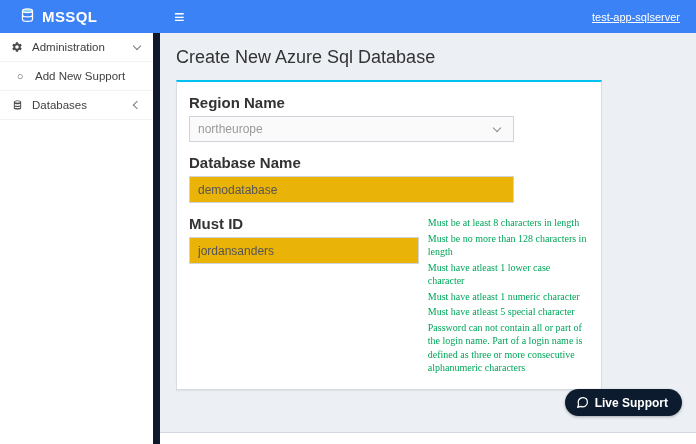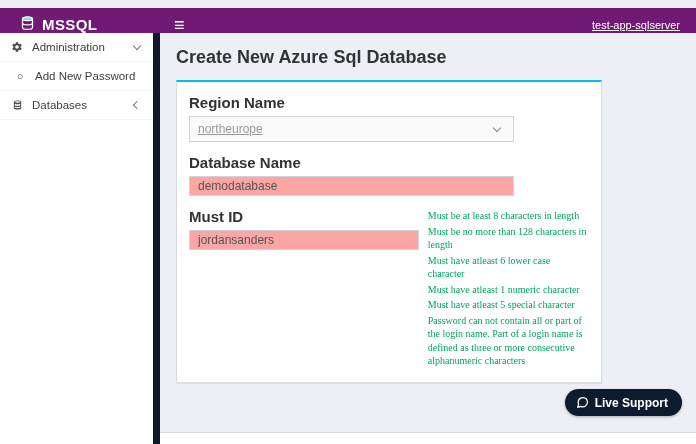--- a/index.html
+++ b/index.html
@@ -7,22 +7,22 @@
   body {
     font-family:"Liberation Sans", sans-serif;
     background:#ecf0f5;
     position:relative;
     overflow:hidden;
     color:#333;
   }
 
   
   .topbar {
-    position:absolute; top:8px; left:0; width:696px; height:33px;
-    background:#701a75; display:flex; align-items:center;
+    position:absolute; top:0; left:0; width:696px; height:33px;
+    background:#3b82f6; display:flex; align-items:center;
   }
   .brand {
     width:160px; height:100%; display:flex; align-items:center; gap:7px;
     padding-left:20px; cursor:pointer;
   }
   .brand-text { color:#fff; font-weight:bold; font-size:15px; letter-spacing:.4px; }
   .hamburger {
     color:#fff; font-size:18px; line-height:1; padding:0 14px; cursor:pointer;
     height:100%; display:flex; align-items:center;
   }
@@ -47,44 +47,44 @@
     margin-left:auto; margin-right:3px;
   }
   .chev.down { transform:rotate(45deg); margin-top:-3px; }
   .chev.left { transform:rotate(135deg); }
 
   
   .main {
     position:absolute; top:33px; left:160px; right:0; bottom:12px;
     background:#ecf0f5; padding:12px 16px 0;
   }
-  .page-title { font-size:18px; font-weight:bold; color:#333; margin:2px 0 12px; }
+  .page-title { font-size:18px; font-weight:normal; color:#333; margin:2px 0 12px; }
 
   .card {
     width:426px; background:#fff;
     border:1px solid #d7dde3; border-top:2px solid #00c0ef;
     box-shadow:0 1px 1px rgba(0,0,0,.06);
     padding:12px;
   }
   .form-group { margin-bottom:12px; }
   .form-group label {
     display:block; font-size:15px; font-weight:bold; color:#333; margin-bottom:5px;
   }
   .input {
-    height:20px; border:1px solid #cfd4da; border-radius:0;
-    font-family:inherit; font-size:12px; color:#555; padding:0 8px; background:#fca5a5;
+    height:27px; border:1px solid #cfd4da; border-radius:0;
+    font-family:inherit; font-size:12px; color:#555; padding:0 8px; background:#eab308;
     outline:none; display:block;
   }
   .input.wide { width:325px; }
   .input.narrow { width:230px; }
   .input.focused { border:1px solid #4c9cc9; box-shadow:0 0 2px rgba(60,141,188,.4); }
   .select {
     width:325px; height:26px; border:1px solid #cfd4da; background:#fafafa;
     display:flex; align-items:center; padding:0 10px 0 8px;
-    font-size:12px; color:#9a9a9a; cursor:default;text-decoration:underline;
+    font-size:12px; color:#9a9a9a; cursor:default;
   }
   .select .chev { border-color:#8a8a8a; margin-top:-2px; }
 
   .split { display:flex; }
   .split .left { width:240px; }
   .rules { width:162px; font-size:10px; line-height:1.35; color:#00a65a; padding-top:1px; }
   .rule { margin-bottom:2px;font-family:Liberation Serif, serif; }
 
   
   .footer {
@@ -127,21 +127,21 @@
       <svg width="12" height="12" viewBox="0 0 24 24" fill="#4a4a4a">
         <path d="M19.14 12.94c.04-.3.06-.61.06-.94 0-.32-.02-.64-.07-.94l2.03-1.58a.49.49 0 0 0 .12-.61l-1.92-3.32a.49.49 0 0 0-.59-.22l-2.39.96a7 7 0 0 0-1.62-.94l-.36-2.54a.48.48 0 0 0-.48-.41h-3.84a.47.47 0 0 0-.47.41l-.36 2.54c-.59.24-1.13.57-1.62.94l-2.39-.96a.49.49 0 0 0-.59.22L2.74 8.87a.49.49 0 0 0 .12.61l2.03 1.58c-.05.3-.09.63-.09.94s.02.64.07.94l-2.03 1.58a.49.49 0 0 0-.12.61l1.92 3.32c.12.22.37.29.59.22l2.39-.96c.5.38 1.03.7 1.62.94l.36 2.54c.05.24.24.41.48.41h3.84c.24 0 .44-.17.47-.41l.36-2.54c.59-.24 1.13-.56 1.62-.94l2.39.96c.22.08.47 0 .59-.22l1.92-3.32a.49.49 0 0 0-.12-.61l-2.01-1.58zM12 15.6A3.6 3.6 0 1 1 12 8.4a3.6 3.6 0 0 1 0 7.2z"></path>
       </svg>
     </span>
     <span class="side-label">Administration</span>
     <span class="chev down"></span>
   </div>
 
   <div class="side-item sub">
     <span class="side-icon circle-glyph">○</span>
-    <span class="side-label">Add New Password</span>
+    <span class="side-label">Add New Support</span>
   </div>
 
   <div class="side-item">
     <span class="side-icon">
       <svg width="11" height="12" viewBox="0 0 24 24" fill="#4a4a4a">
         <path d="M12 2C7.58 2 4 3.34 4 5v14c0 1.66 3.58 3 8 3s8-1.34 8-3V5c0-1.66-3.58-3-8-3zm0 2c3.87 0 6 1 6 1.5S15.87 7 12 7 6 6 6 5.5 8.13 4 12 4zm6 13.5c0 .5-2.13 1.5-6 1.5s-6-1-6-1.5v-2.3c1.44.77 3.56 1.3 6 1.3s4.56-.53 6-1.3v2.3zm0-5c0 .5-2.13 1.5-6 1.5s-6-1-6-1.5V9.2c1.44.77 3.56 1.3 6 1.3s4.56-.53 6-1.3v3.3z"></path>
       </svg>
     </span>
     <span class="side-label">Databases</span>
     <span class="chev left"></span>
@@ -169,21 +169,21 @@
       <div class="left">
         <div class="form-group">
           <label>Must ID</label>
           <input class="input narrow" type="text" value="jordansanders" style="">
         </div>
       </div>
 
       <div class="rules">
         <div class="rule">Must be at least 8 characters in length</div>
         <div class="rule">Must be no more than 128 characters in length</div>
-        <div class="rule">Must have atleast 6 lower case character</div>
+        <div class="rule">Must have atleast 1 lower case character</div>
         <div class="rule">Must have atleast 1 numeric character</div>
         <div class="rule">Must have atleast 5 special character</div>
         <div class="rule">Password can not contain all or part of the login name. Part of a login name is defined as three or more consecutive alphanumeric characters</div>
       </div>
     </div>
   </section>
 
 </main>
 
 <div class="footer"></div>

